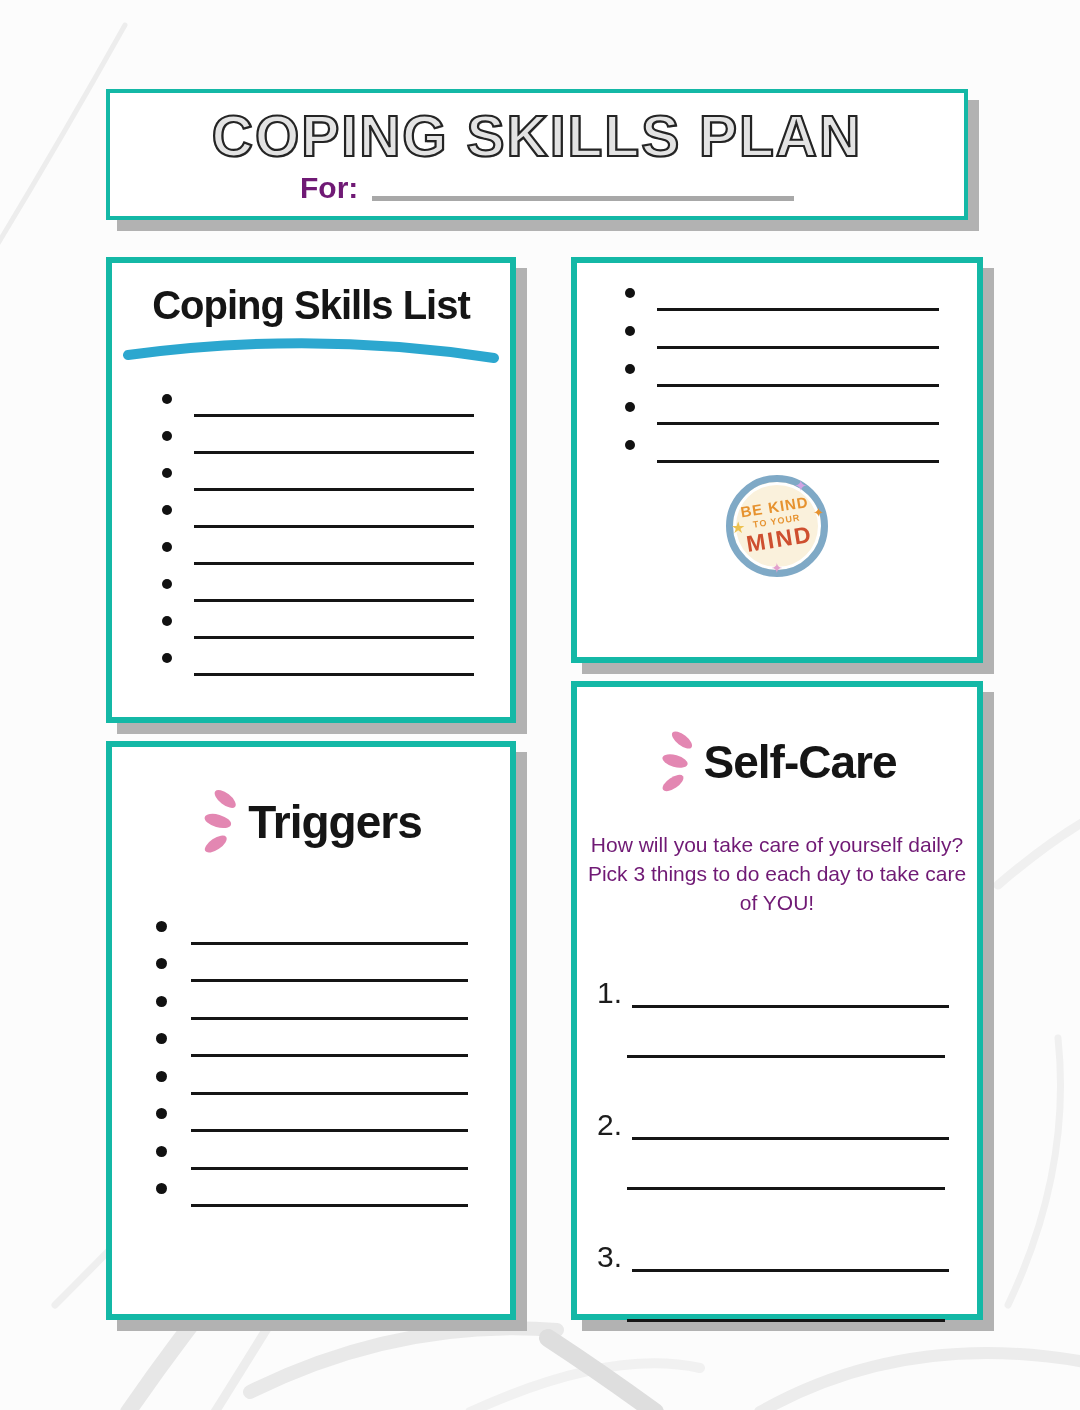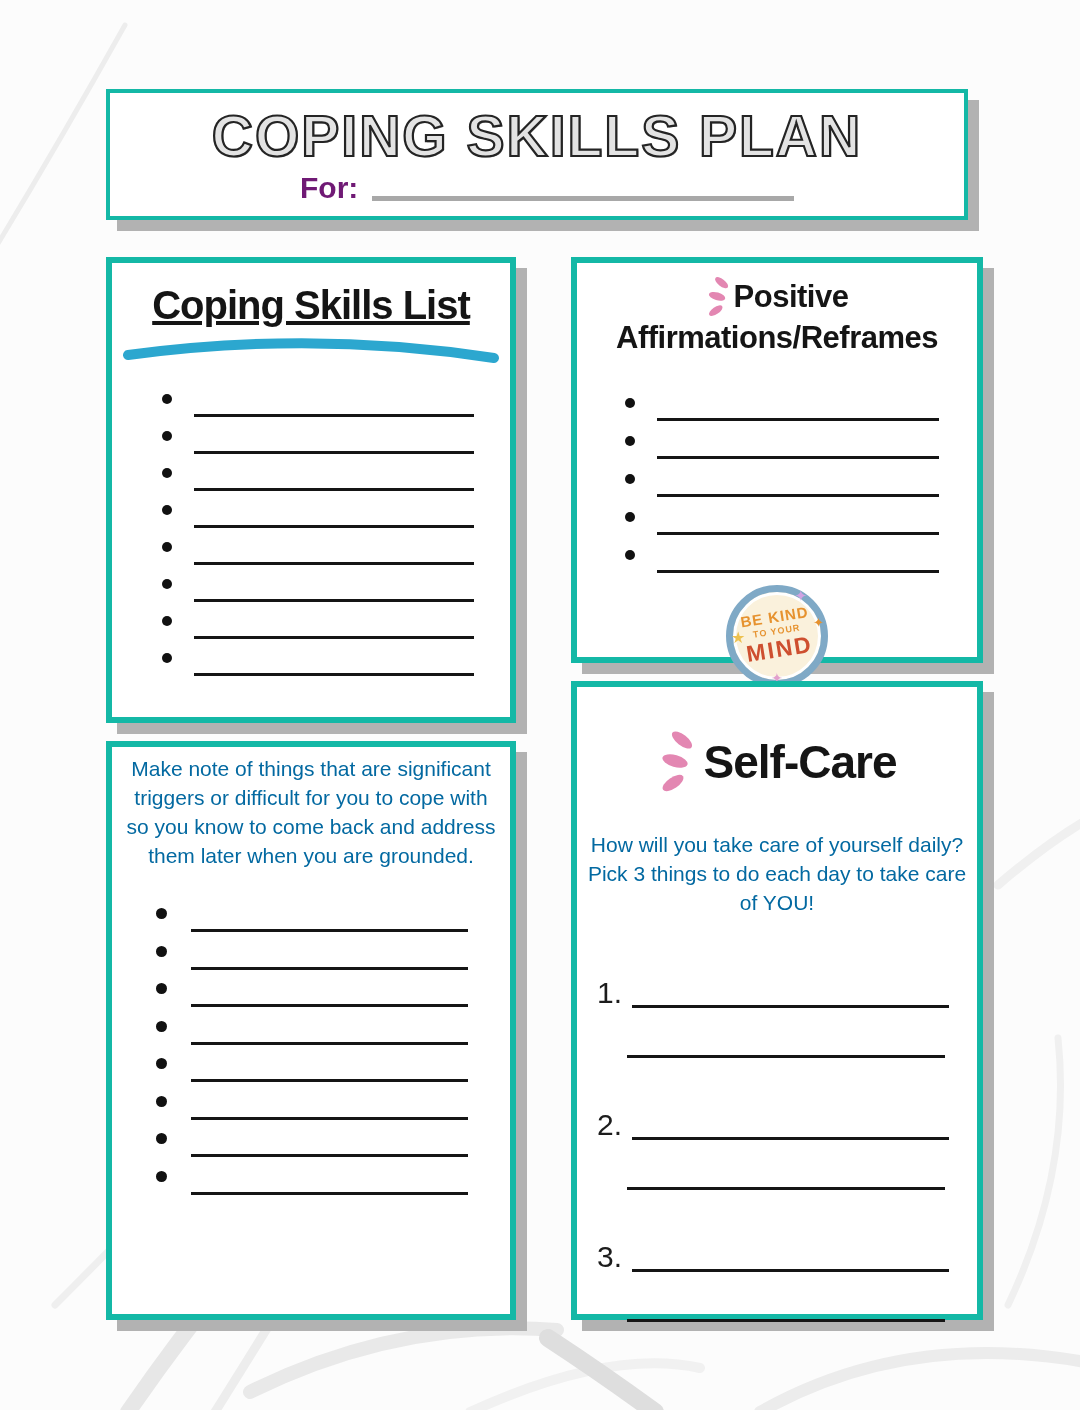--- a/index.html
+++ b/index.html
@@ -38,21 +38,21 @@
   .for-line{width:422px;border-bottom:5px solid #a8a8a8;margin:0 0 2px 14px;}
 
   
   .bullet-list{display:block;}
   .bullet-row{display:flex;align-items:flex-end;height:37px;}
   .dot{width:10px;height:10px;border-radius:50%;background:#111;flex:0 0 auto;margin:0 22px 13px 0;}
   .write-line{flex:1;border-bottom:3px solid #151515;}
 
   
   .coping-box{left:106px;top:257px;width:410px;height:466px;}
-  .coping-title{margin:20px 0 0 0;text-align:center;font-size:40px;font-weight:bold;letter-spacing:-1px;text-decoration:underline;}
+  .coping-title{margin:20px 0 0 0;text-align:center;font-size:40px;font-weight:bold;letter-spacing:-1px;}
   .swoosh{display:block;margin:0 auto;}
   .coping-box .bullet-list{margin-top:16px;padding:0 36px 0 50px;}
 
   
   .affirm-box{left:571px;top:257px;width:412px;height:406px;}
   .affirm-heading{margin-top:12px;text-align:center;font-size:31px;font-weight:bold;line-height:1.22;letter-spacing:-0.5px;}
   .affirm-line1{display:flex;justify-content:center;align-items:center;gap:2px;}
   .affirm-box .bullet-list{margin-top:10px;padding:0 38px 0 48px;}
   .affirm-box .bullet-row{height:38px;}
 
@@ -77,21 +77,21 @@
   .star{position:absolute;line-height:1;}
   .star-top{top:-4px;right:14px;color:var(--star-lavender,#d1a3e3);font-size:15px;}
   .star-left{left:-2px;top:38px;color:var(--star-yellow,#edc14f);font-size:16px;}
   .star-right{right:-3px;top:24px;color:var(--badge-orange,#e6922f);font-size:13px;}
   .star-bottom{bottom:-5px;left:38px;color:var(--star-pink,#e1a0cc);font-size:14px;}
 
   
   .trigger-box{left:106px;top:741px;width:410px;height:579px;}
   .big-heading-row{display:flex;justify-content:center;align-items:center;margin-top:14px;gap:6px;}
   .big-heading{font-size:46px;font-weight:bold;letter-spacing:-1px;line-height:1;}
-  .section-desc{margin:8px auto 0;text-align:center;font-size:21px;line-height:1.38;color:#0369a1;}
+  .section-desc{margin:8px auto 0;text-align:center;font-size:21px;line-height:1.38;color:#701a75;}
   .trigger-desc{width:372px;}
   .trigger-box .bullet-list{margin-top:24px;padding:0 42px 0 44px;}
   .trigger-box .bullet-row{height:37.5px;}
   .trigger-box .dot{width:11px;height:11px;margin-right:24px;}
 
   
   .selfcare-box{left:571px;top:681px;width:412px;height:639px;}
   .selfcare-desc{width:392px;}
   .sc-items{margin-top:60px;padding:0 28px 0 20px;}
   .sc-item + .sc-item{margin-top:52px;}
@@ -168,33 +168,20 @@
         </div>
 
         <div class="bullet-row">
           <span class="dot"></span>
           <span class="write-line"></span>
         </div>
       </div>
   </section>
 
   <section class="box affirm-box">
-    <h2 class="affirm-heading">
-      <span class="affirm-line1">
-        <svg class="burst" width="26" height="44" viewBox="0 0 40 66">
-          <g fill="var(--accent-pink,#E387B2)">
-            <ellipse cx="24" cy="11" rx="12" ry="5.5" transform="rotate(38 24 11)"></ellipse>
-            <ellipse cx="17" cy="32" rx="13" ry="6" transform="rotate(16 17 32)"></ellipse>
-            <ellipse cx="15" cy="54" rx="12" ry="5.5" transform="rotate(-34 15 54)"></ellipse>
-          </g>
-        </svg>
-        <span>Positive</span>
-      </span>
-      <span>Affirmations/Reframes</span>
-    </h2>
     <div class="bullet-list">
 
         <div class="bullet-row">
           <span class="dot"></span>
           <span class="write-line"></span>
         </div>
 
         <div class="bullet-row">
           <span class="dot"></span>
           <span class="write-line"></span>
@@ -222,21 +209,30 @@
       <span class="star star-bottom">✦</span>
       <div class="badge-text">
         <div class="badge-l1">BE KIND</div>
         <div class="badge-l2">TO YOUR</div>
         <div class="badge-l3">MIND</div>
       </div>
     </div>
   </section>
 
   <section class="box trigger-box">
-    <p class="section-desc trigger-desc">Make note of things that are significant triggers or difficult for you to cope with so you know to come back and address them later when you are grounded.</p>
+    <div class="big-heading-row">
+      <svg class="burst" width="42" height="70" viewBox="0 0 40 66">
+        <g fill="var(--accent-pink,#E387B2)">
+          <ellipse cx="24" cy="11" rx="12" ry="5.5" transform="rotate(38 24 11)"></ellipse>
+          <ellipse cx="17" cy="32" rx="13" ry="6" transform="rotate(16 17 32)"></ellipse>
+          <ellipse cx="15" cy="54" rx="12" ry="5.5" transform="rotate(-34 15 54)"></ellipse>
+        </g>
+      </svg>
+      <h2 class="big-heading">Triggers</h2>
+    </div>
     <div class="bullet-list">
 
         <div class="bullet-row">
           <span class="dot"></span>
           <span class="write-line"></span>
         </div>
 
         <div class="bullet-row">
           <span class="dot"></span>
           <span class="write-line"></span>

